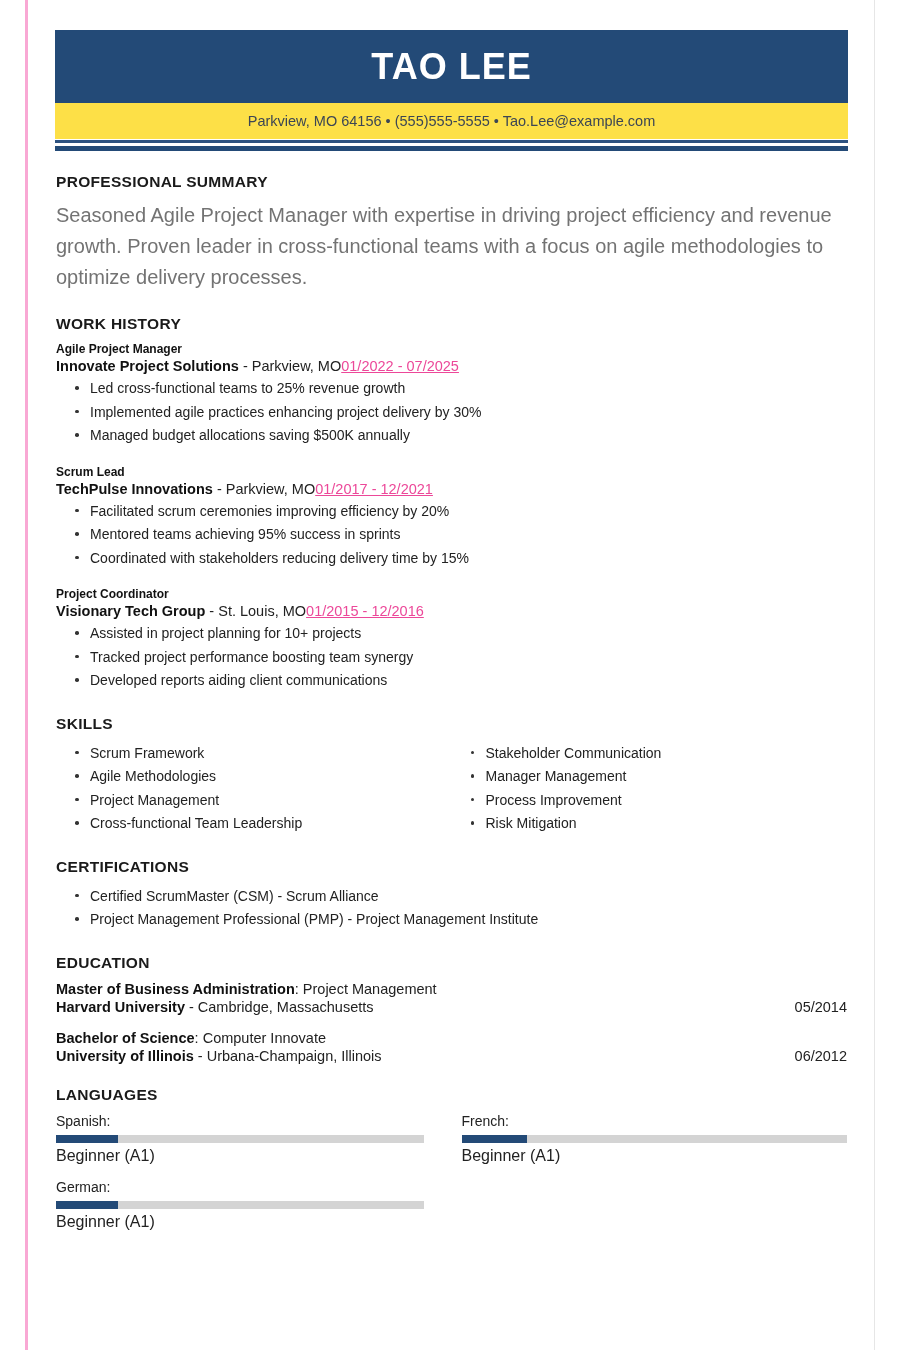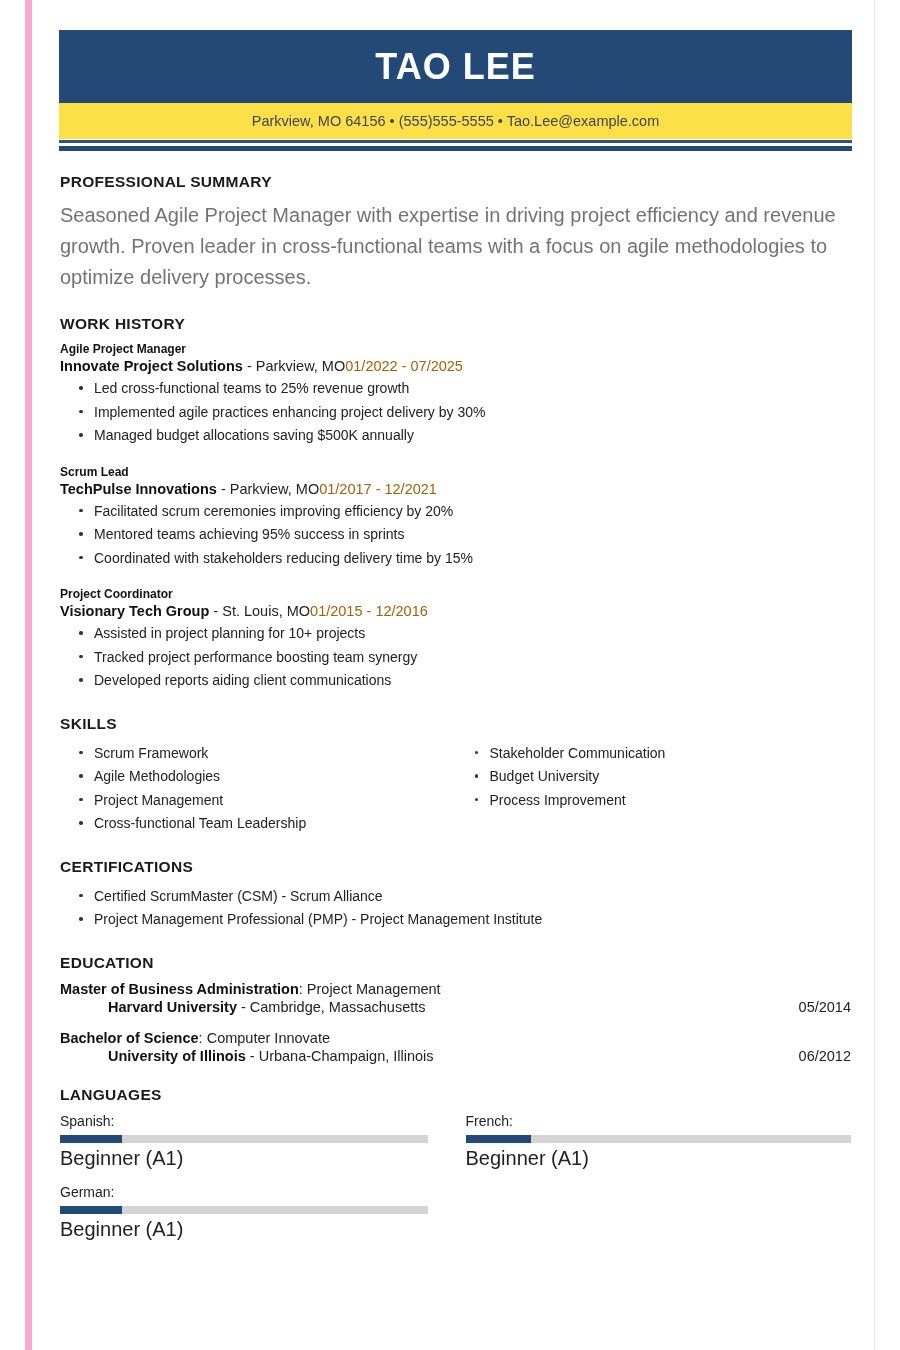--- a/index.html
+++ b/index.html
@@ -20,21 +20,21 @@
   }
 
   
   #sheet {
     position:absolute;
     left:25px;
     top:0;
     width:850px;
     height:1350px;
     background:#ffffff;
-    border-left:7px solid #f9a8d4;
+    border-left:3px solid #f9a8d4;
     border-right:1px solid #e6e6e6;
   }
 
   #inner {
     position:absolute;
     left:27px;
     top:30px;
     width:793px;
   }
 
@@ -98,21 +98,21 @@
   }
   .job-line {
     display:flex;
     align-items:baseline;
     font-size:14.5px;
     color:#222222;
     margin-bottom:3px;
   }
   .job-line .org { font-weight:bold; color:#111111; }
   .job-line .loc { font-weight:normal; color:#222222; }
-  .job-line .dates { font-weight:normal; color:#a16207; white-space:nowrap; }
+  .job-line .dates { font-weight:normal; color:#ec4899; white-space:nowrap;text-decoration:underline; }
 
   ul.bullets { list-style:none; margin:0; padding:0; }
   ul.bullets li {
     position:relative;
     padding-left:34px;
     font-size:14px;
     line-height:1.68;
     color:#222222;
   }
   ul.bullets li:before {
@@ -137,21 +137,20 @@
     color:#222222;
     margin-bottom:2px;
   }
   .edu-degree b { font-weight:bold; color:#111111; }
   .edu-line {
     display:flex;
     justify-content:space-between;
     align-items:baseline;
     font-size:14.5px;
     color:#222222;
-    margin-left:48px;
   }
   .edu-line .school { font-weight:bold; color:#111111; }
   .edu-line .place { font-weight:normal; }
   .edu-line .date { white-space:nowrap; }
 
   
   .lang-grid {
     display:flex;
     flex-wrap:wrap;
   }
@@ -172,21 +171,21 @@
     background:#d4d4d4;
     width:100%;
   }
   .bar-fill {
     position:absolute;
     left:0; top:0;
     height:8px;
     background:#234a77;
   }
   .lang-level {
-    font-size:20px;
+    font-size:16px;
     color:#222222;
     margin-top:4px;
   }
 </style>
 </head>
 <body>
 
 <div id="page">
   <div id="sheet">
     <div id="inner">
@@ -258,22 +257,23 @@
         <h2 class="section">SKILLS</h2>
         <div class="two-col">
           <ul class="bullets">
             <li>Scrum Framework</li>
             <li>Agile Methodologies</li>
             <li>Project Management</li>
             <li>Cross-functional Team Leadership</li>
           </ul>
           <ul class="bullets">
             <li>Stakeholder Communication</li>
-            <li>Budget University</li>
+            <li>Manager Management</li>
             <li>Process Improvement</li>
+            <li>Risk Mitigation</li>
           </ul>
         </div>
 
         <h2 class="section">CERTIFICATIONS</h2>
         <ul class="bullets">
           <li>Certified ScrumMaster (CSM) - Scrum Alliance</li>
           <li>Project Management Professional (PMP) - Project Management Institute</li>
         </ul>
 
         <h2 class="section">EDUCATION</h2>

